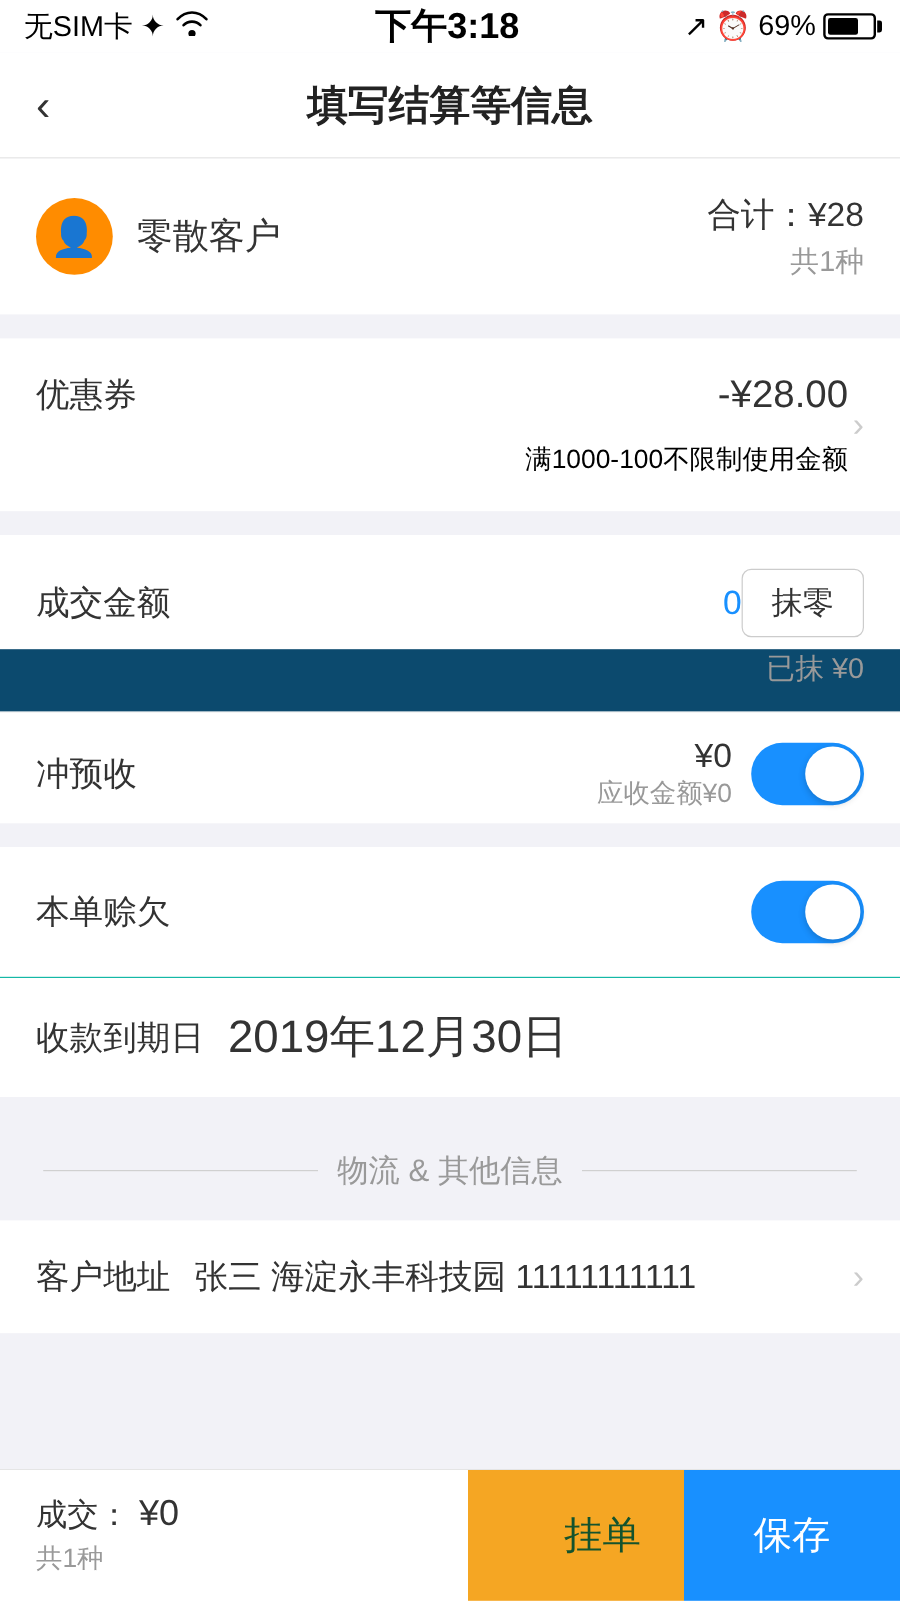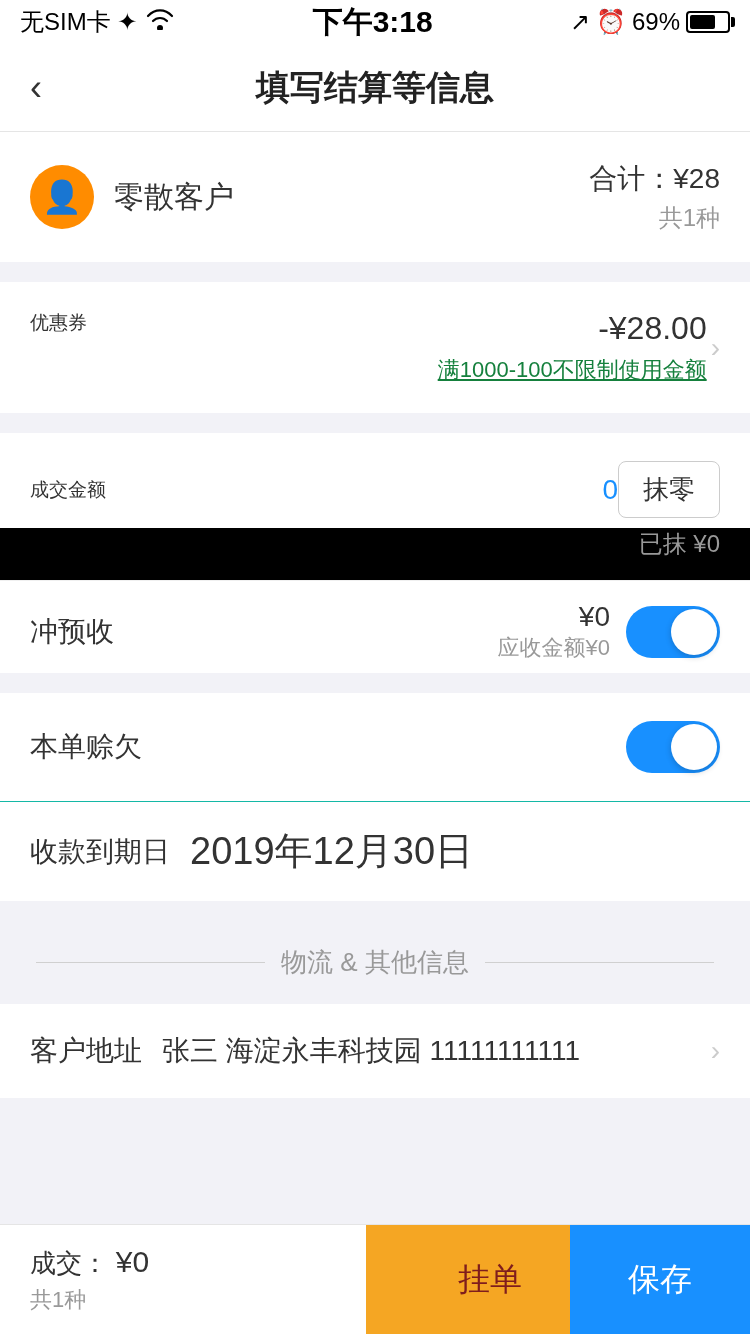--- a/index.html
+++ b/index.html
@@ -84,40 +84,40 @@
 
     
     .row-item {
       display: flex;
       align-items: center;
       justify-content: space-between;
       padding: 28px 30px;
       background: #fff;
       border-top: 1px solid #f0f0f0;
     }
-    .row-label { font-size: 19px; color: #333; }
+    .row-label { font-size: 28px; color: #333; }
     .row-right { display: flex; align-items: center; }
     .row-value-blue { font-size: 28px; color: #1890ff; text-align: right; }
     .coupon-amount { font-size: 32px; color: #333; font-weight: 500; }
-    .coupon-sub { font-size: 22px; color: #15803d; margin-top: 8px; text-decoration: underline; }
+    .coupon-sub { font-size: 22px; color: #000000; margin-top: 21px; }
     .chevron-right { color: #ccc; font-size: 28px; margin-left: 4px; }
 
     
     .deal-row {
       display: flex;
       align-items: center;
       justify-content: space-between;
       padding: 28px 30px 10px 30px;
       background: #fff;
     }
     .deal-sub {
       padding: 0 30px 20px 30px;
       font-size: 24px;
       color: #999;
-      background: #000000;
+      background: #0c4a6e;
       text-align: right;
     }
     .round-zero-btn {
       border: 1px solid #ccc;
       border-radius: 8px;
       padding: 10px 24px;
       font-size: 26px;
       color: #333;
       background: #fff;
       cursor: pointer;
@@ -209,24 +209,24 @@
       flex: 1;
       display: flex;
       flex-direction: column;
       justify-content: center;
       padding: 0 30px;
     }
     .bottom-deal { font-size: 26px; color: #333; }
     .bottom-deal-amount { font-size: 30px; color: #333; font-weight: 500; }
     .bottom-count { font-size: 22px; color: #999; margin-top: 4px; }
     .btn-hold {
-      width: 204px;
+      width: 180px;
       background: #f5a623;
       display: flex; align-items: center; justify-content: center;
-      font-size: 32px; color: #7f1d1d; cursor: pointer; padding-left: 44px;
+      font-size: 32px; color: #14532d; cursor: pointer; padding-left: 44px;
     }
     .btn-save {
       width: 180px;
       background: #1890ff;
       display: flex; align-items: center; justify-content: center;
       font-size: 32px; color: #fff; cursor: pointer;
     }
   </style>
 </head>
 <body>

